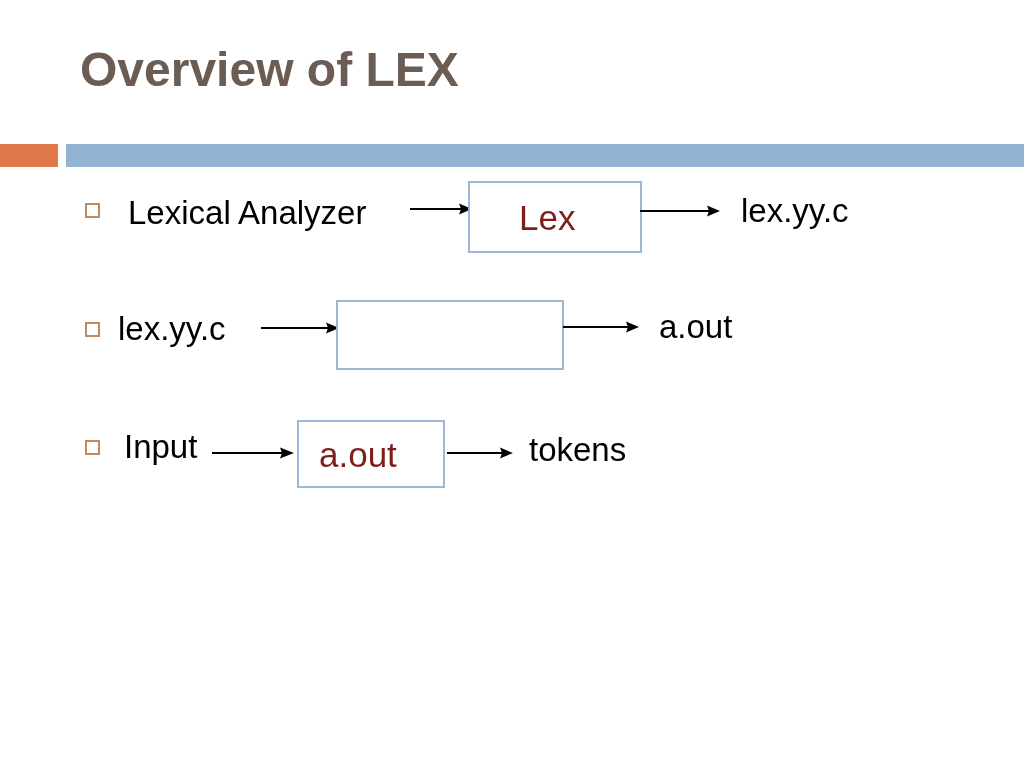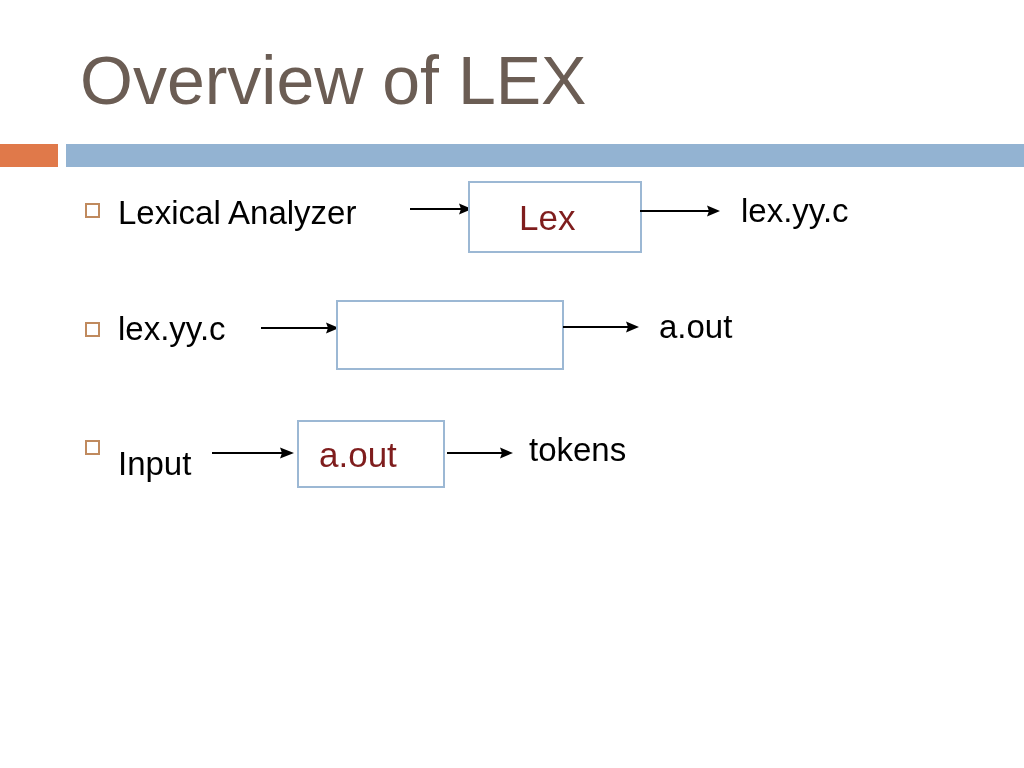--- a/index.html
+++ b/index.html
@@ -14,23 +14,23 @@
     background: #ffffff;
     overflow: hidden;
     font-family: "Liberation Sans", sans-serif;
   }
 
   
   #slide-title {
     position: absolute;
     left: 80px;
     top: 46px;
-    font-size: 68px;
+    font-size: 48px;
     line-height: 1;
-    font-weight: 400;
+    font-weight: 700;
     color: #6b5d54;
     letter-spacing: 0px;
     white-space: nowrap;
   }
 
   
   .accent-orange {
     position: absolute;
     left: 0px;
     top: 144px;
@@ -99,21 +99,21 @@
 
 <div id="slide">
 
   <div id="slide-title">Overview of LEX</div>
 
   <div class="accent-orange"></div>
   <div class="accent-blue"></div>
 
   <div class="bullet-square" style="left:85px; top:203px;"></div>
 
-  <div class="row-label" style="left:118px; top:196px;">Lexical Analyzer</div>
+  <div class="row-label" style="left:128px; top:196px;">Lexical Analyzer</div>
 
   <div class="arrow" style="left:410px; top:199px; width:62px;">
     <svg width="62" height="20" viewBox="0 0 62 20">
       <line x1="0" y1="10" x2="55" y2="10" stroke="#000000" stroke-width="2.2"></line>
       <polygon points="62,10 49,4.5 51,10 49,15.5" fill="#000000"></polygon>
     </svg>
   </div>
 
   <div class="proc-box" style="left:468px; top:181px; width:174px; height:72px;"></div>
   <div class="proc-box-text" style="left:519px; top:200px;">Lex</div>
@@ -144,21 +144,21 @@
     <svg width="76" height="20" viewBox="0 0 76 20">
       <line x1="0" y1="10" x2="69" y2="10" stroke="#000000" stroke-width="2.2"></line>
       <polygon points="76,10 63,4.5 65,10 63,15.5" fill="#000000"></polygon>
     </svg>
   </div>
 
   <div class="out-label" style="left:659px; top:310px;">a.out</div>
 
   <div class="bullet-square" style="left:85px; top:440px;"></div>
 
-  <div class="row-label" style="left:118px; top:430px;margin-top:17px;">Input</div>
+  <div class="row-label" style="left:124px; top:430px;">Input</div>
 
   <div class="arrow" style="left:212px; top:443px; width:82px;">
     <svg width="82" height="20" viewBox="0 0 82 20">
       <line x1="0" y1="10" x2="74" y2="10" stroke="#000000" stroke-width="2.2"></line>
       <polygon points="82,10 68,4" fill="none"></polygon>
       <polygon points="82,10 68,4.5 70,10 68,15.5" fill="#000000"></polygon>
     </svg>
   </div>
 
   <div class="proc-box" style="left:297px; top:420px; width:148px; height:68px;"></div>

